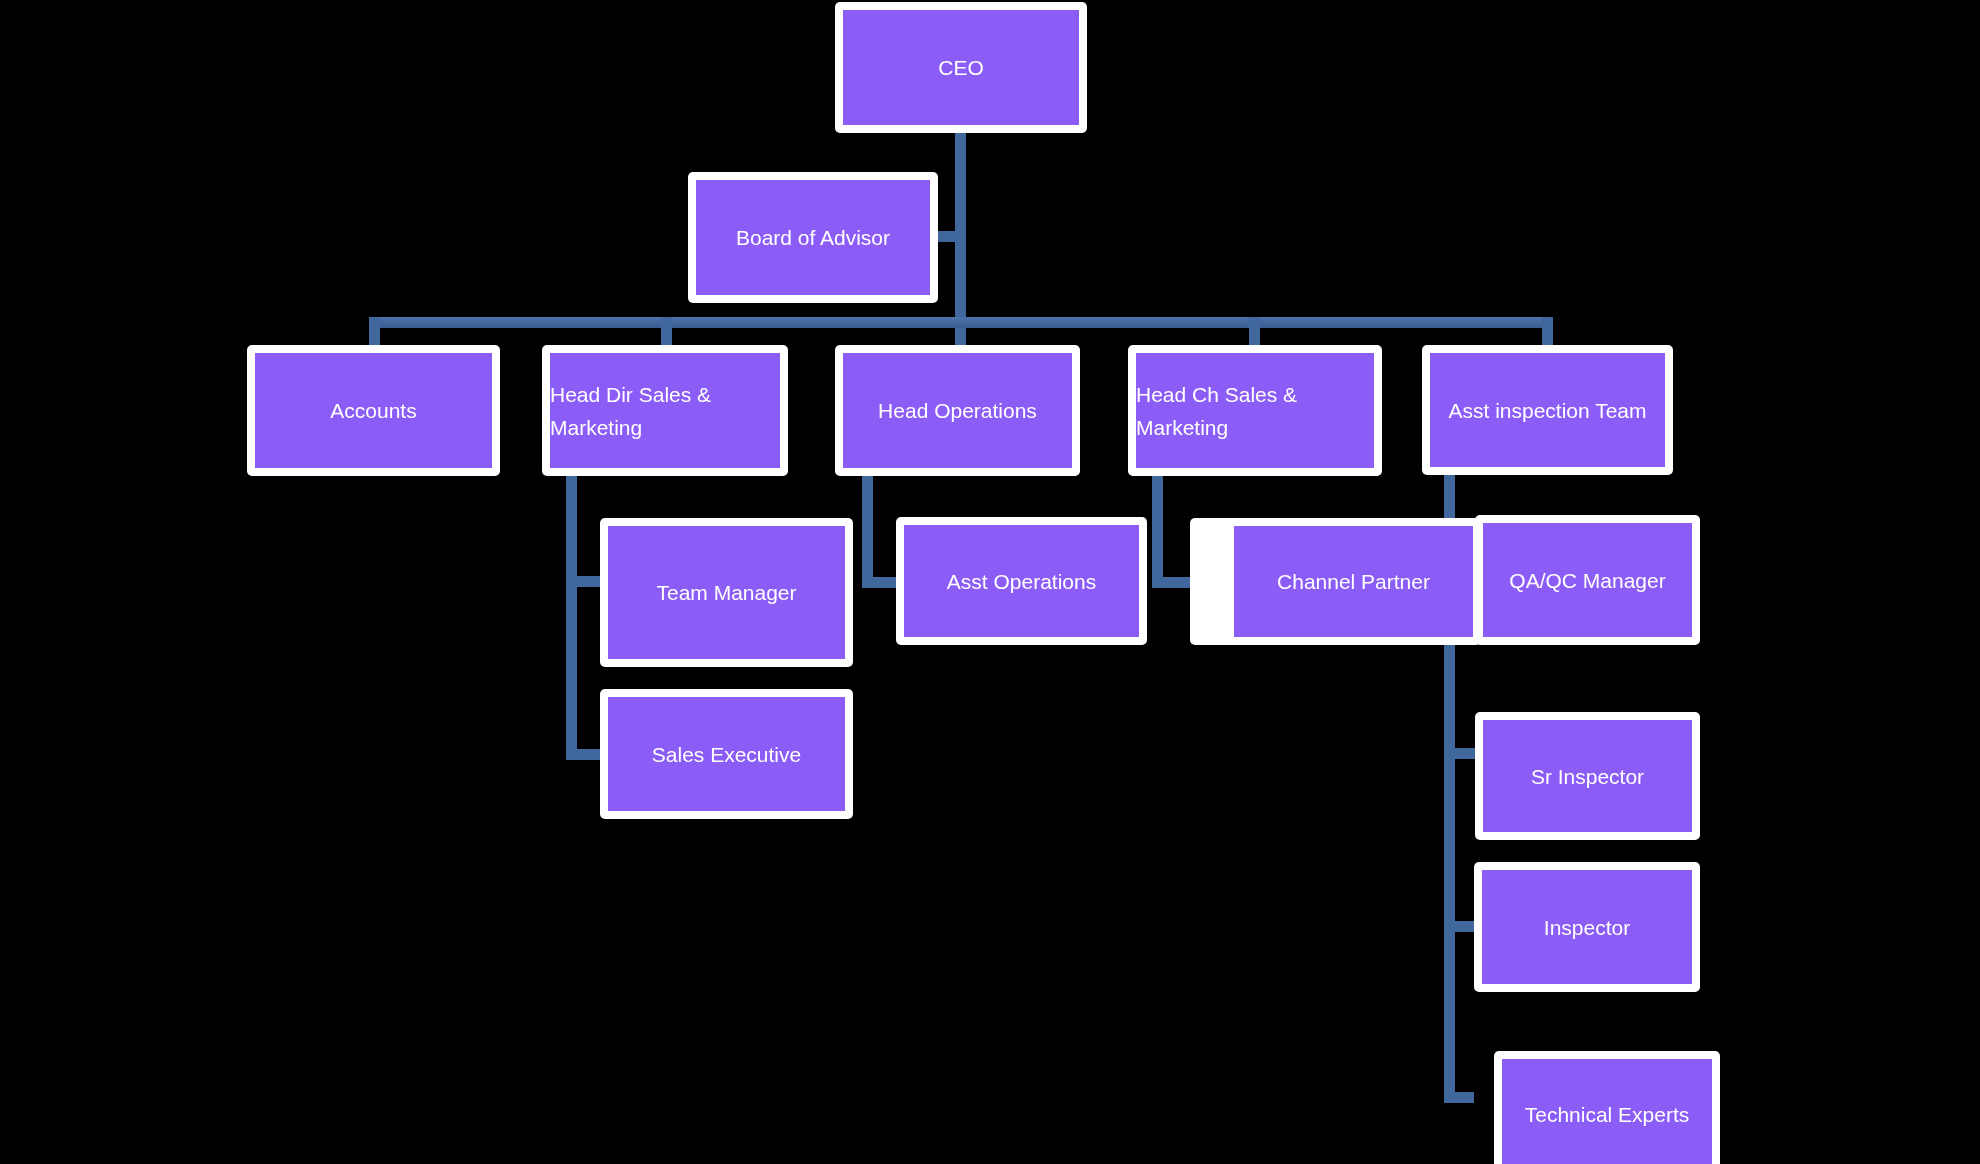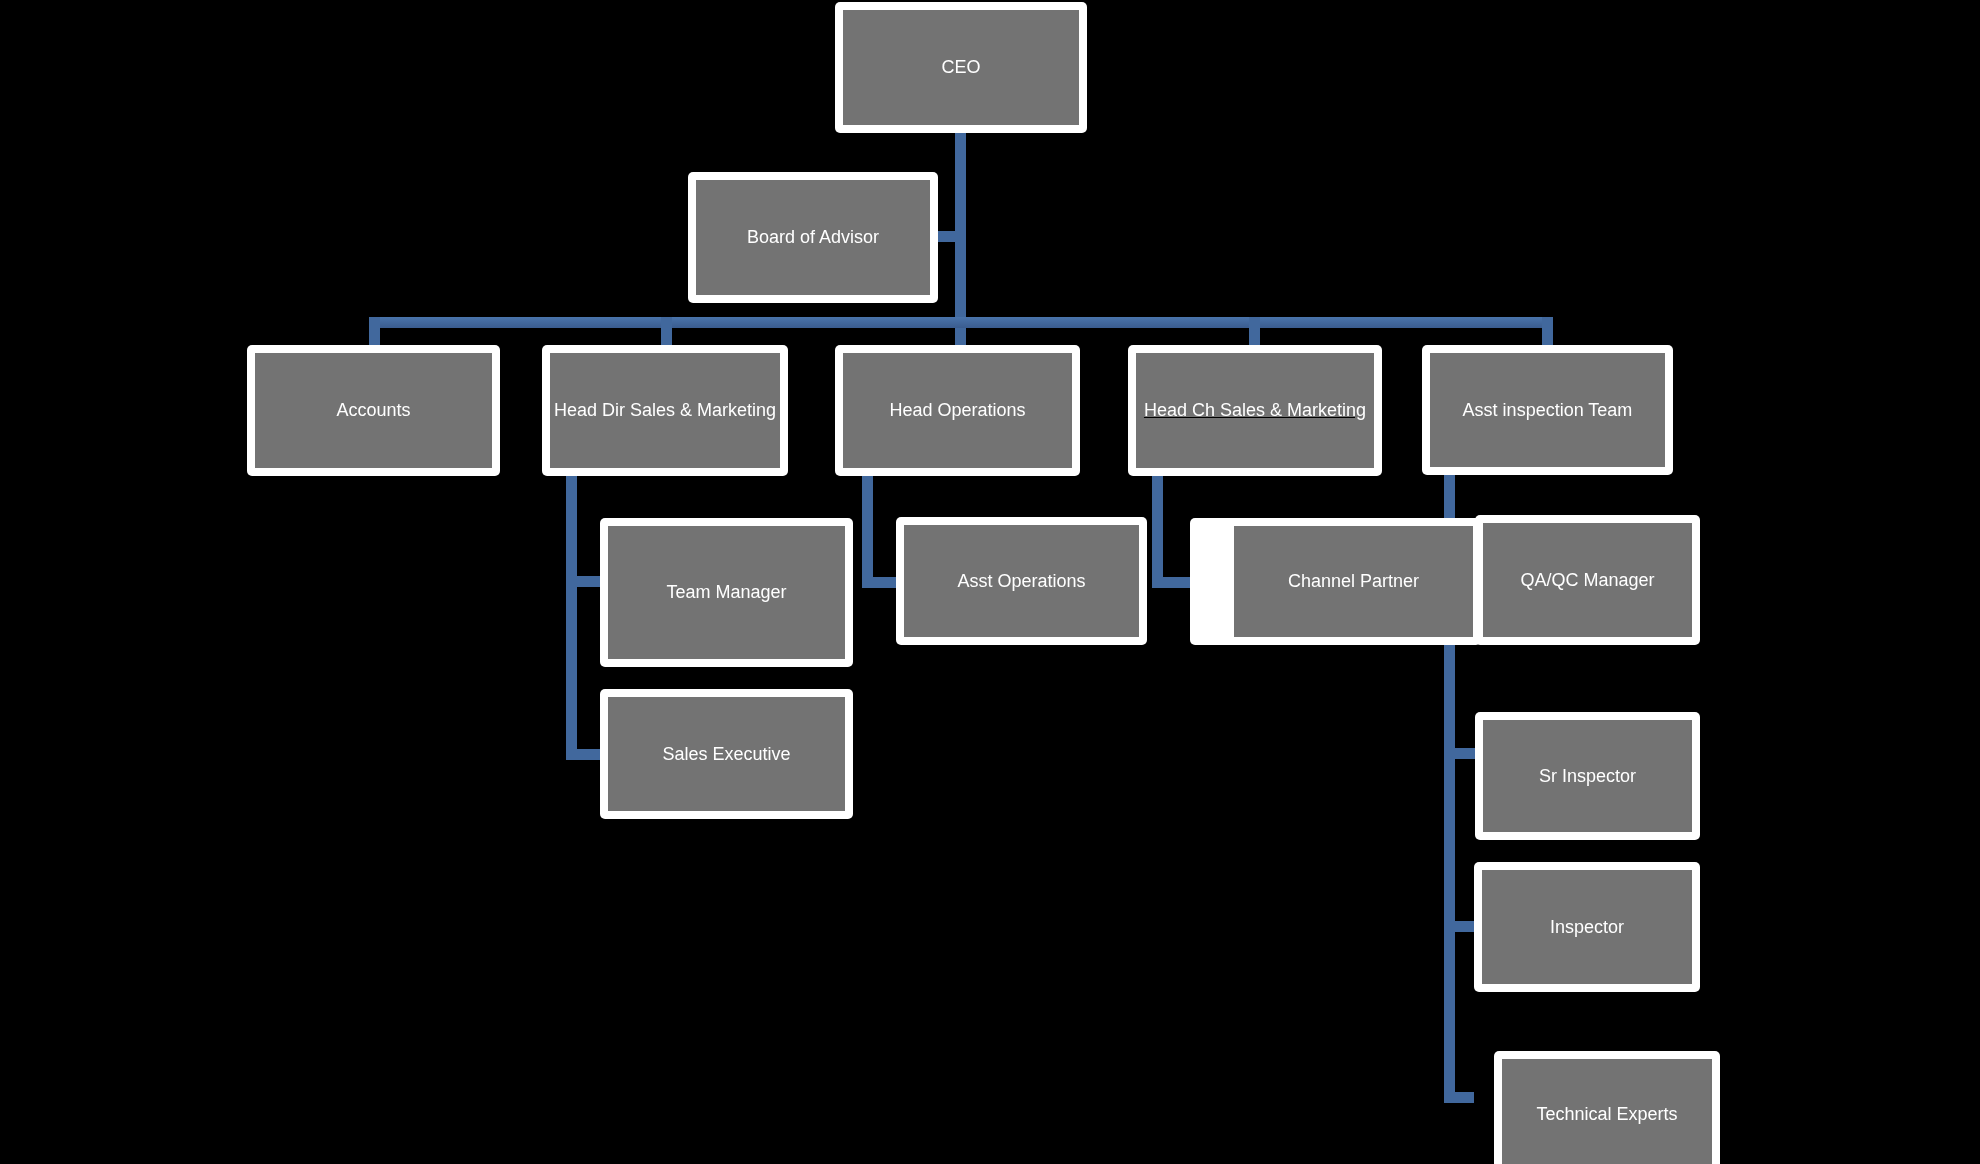--- a/index.html
+++ b/index.html
@@ -18,27 +18,27 @@
   .node {
     position: absolute;
     background: #FFFFFF;
     border-radius: 5px;
     box-sizing: border-box;
     padding: 8px;
   }
   .node-fill {
     width: 100%;
     height: 100%;
-    background: #737373;
+    background: #8b5cf6;
     display: flex;
     align-items: center;
     justify-content: center;
-    text-align: right;
+    text-align: left;
     color: #FFFFFF;
-    font-size: 18px;
+    font-size: 21px;
     line-height: 33px;
   }
   .conn {
     position: absolute;
     background: #41689D;
   }
   .rail {
     background: linear-gradient(#4a74ab, #3a5c8f);
   }
 </style>
@@ -84,21 +84,21 @@
   </div>
 
   <div class="node" style="left:542px; top:345px; width:246px; height:131px;">
     <div class="node-fill">Head Dir Sales &amp; Marketing</div>
   </div>
 
   <div class="node" style="left:835px; top:345px; width:245px; height:131px;">
     <div class="node-fill">Head Operations</div>
   </div>
 
-  <div class="node" style="left:1128px; top:345px; width:254px; height:131px;text-decoration:underline;">
+  <div class="node" style="left:1128px; top:345px; width:254px; height:131px;">
     <div class="node-fill">Head Ch Sales &amp; Marketing</div>
   </div>
 
   <div class="node" style="left:1422px; top:345px; width:251px; height:130px;">
     <div class="node-fill">Asst inspection Team</div>
   </div>
 
   <div class="node" style="left:600px; top:518px; width:253px; height:149px;">
     <div class="node-fill">Team Manager</div>
   </div>

